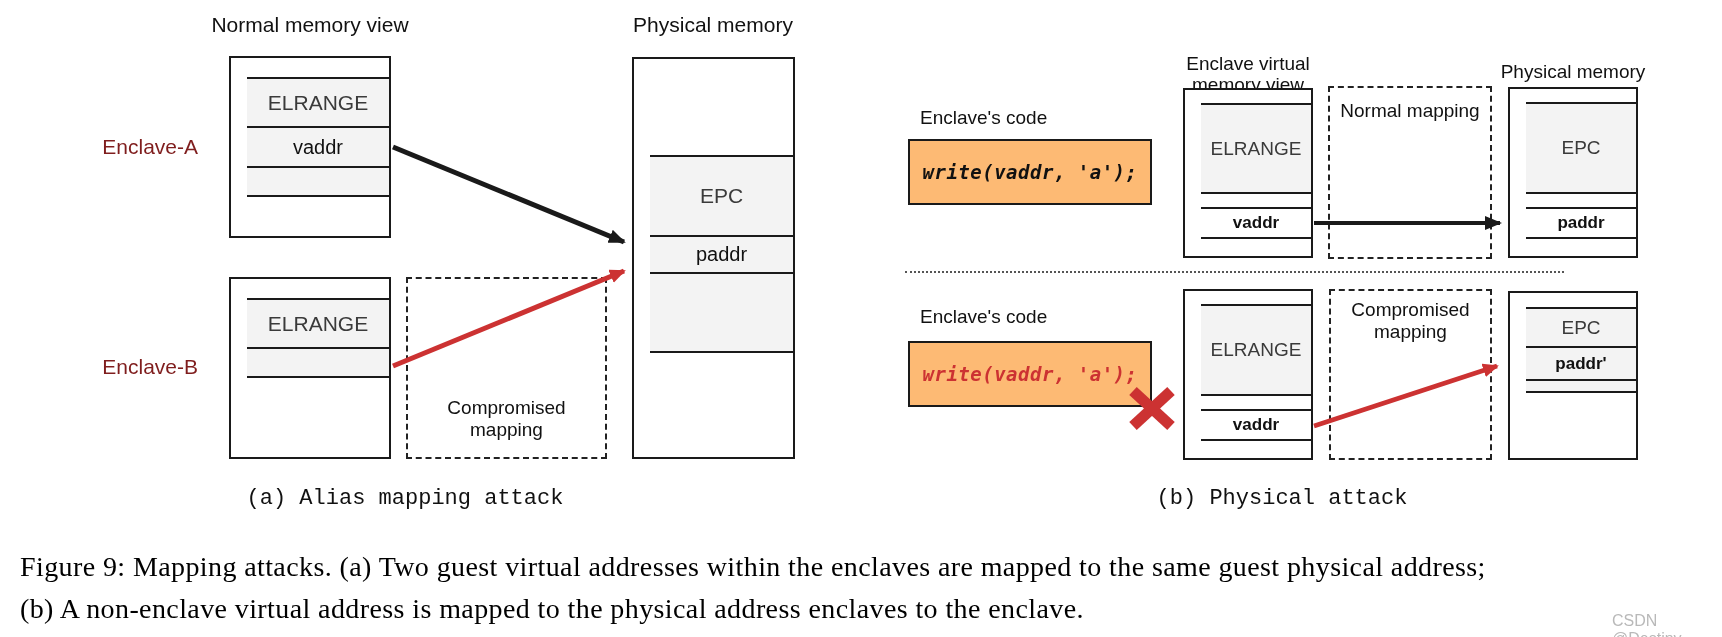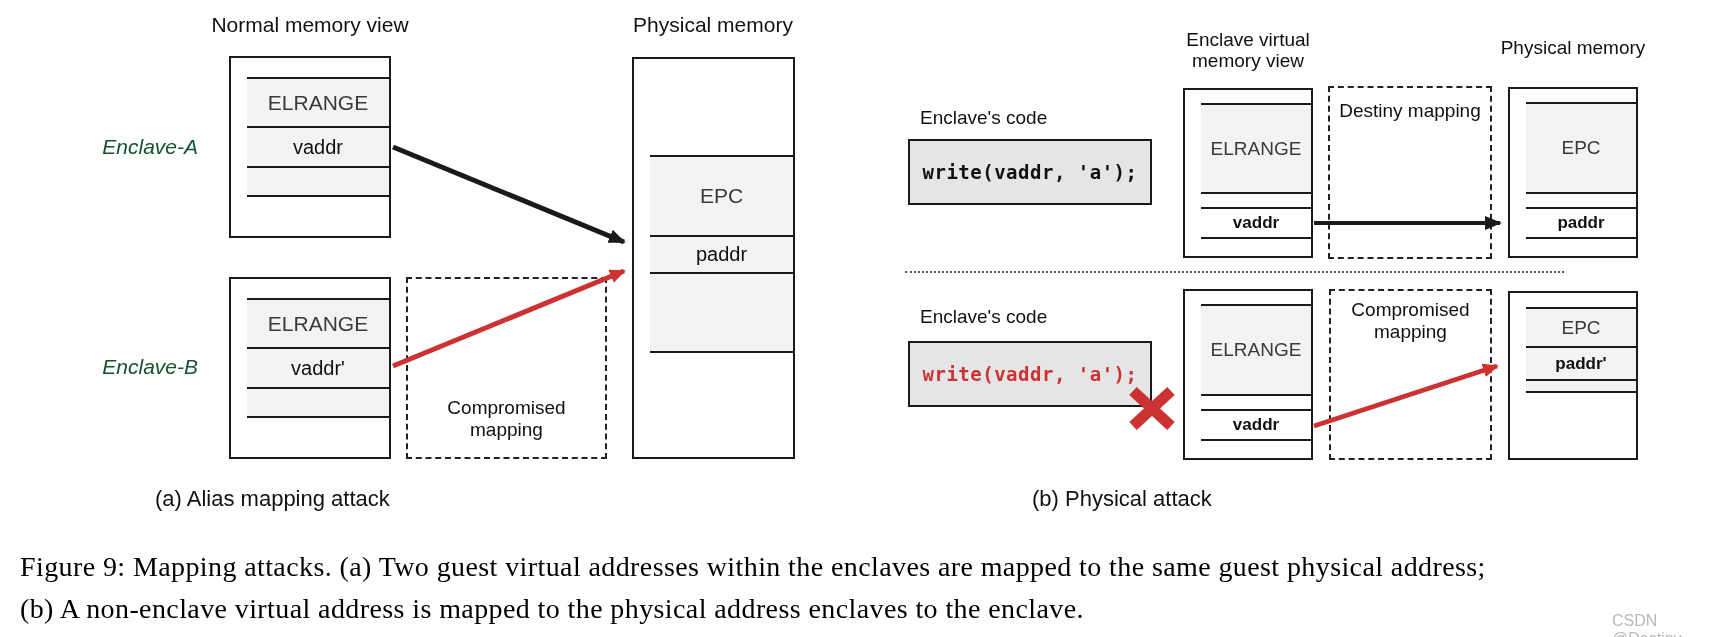--- a/index.html
+++ b/index.html
@@ -16,45 +16,46 @@
   
   .mbox{
     position:absolute;box-sizing:border-box;border:2px solid var(--line-black);
     background:#fff;display:flex;flex-direction:column;
   }
   .row{display:flex;align-items:center;justify-content:center;border-top:2px solid var(--line-black);margin-left:16px;}
   .row.first{border-top:none;}
   .gray{background:var(--row-gray);}
   
   .t-title{font-size:21px;color:#111;text-align:center;}
-  .t-title-sm{font-size:19px;color:#111;text-align:center;line-height:21px;}
-  .t-enclave{font-size:21px;color:#14532d;font-style:italic;}
+  .t-title-sm{font-size:19px;color:#111;text-align:center;line-height:21px;margin-top:24px;}
+  .t-enclave{font-size:21px;color:#7f1d1d;}
   .t-gray-lg{font-size:21px;color:#3a3a3a;}
   .t-black-md{font-size:20px;color:#111;}
   .t-gray-md{font-size:19px;color:#3a3a3a;}
   .t-bold-sm{font-size:17px;font-weight:bold;color:#111;}
   .t-map-label{font-size:19px;color:#111;text-align:center;line-height:22px;}
   
   .dashed{position:absolute;box-sizing:border-box;border:2px dashed #222;background:transparent;}
   
   .codebox{
     position:absolute;box-sizing:border-box;border:2px solid var(--line-black);
-    display:flex;align-items:center;justify-content:center;background:#e5e5e5;
+    display:flex;align-items:center;justify-content:center;background:#fdba74;font-style:italic;
   }
   .code-text{
     font-family:"DejaVu Sans Mono","Liberation Mono",monospace;
     font-weight:bold;font-size:19px;letter-spacing:0.5px;color:#111;white-space:pre;
   }
   .code-red{color:var(--accent-red);}
   .code-label{font-size:19px;color:#111;}
   
   .dotted-sep{position:absolute;border-top:2px dotted #555;}
   
   .panel-caption{
-    position:absolute;font-family:Liberation Sans, sans-serif;font-size:22px;color:#111;
+    position:absolute;font-family:Liberation Mono, monospace;font-size:22px;color:#111;
+    text-align:center;
   }
   .fig-caption{
     position:absolute;font-family:"Liberation Serif",serif;font-size:28px;color:#000;
     letter-spacing:0.4px;white-space:nowrap;
   }
   .watermark{position:absolute;font-size:16px;color:#b9b9b9;}
   
   #overlay{position:absolute;left:0;top:0;pointer-events:none;}
   .st-black{stroke:var(--line-black);stroke-width:5;fill:none;}
   .st-black-thin{stroke:var(--line-black);stroke-width:4;fill:none;}
@@ -85,23 +86,20 @@
     </div>
   <div class="row gray" style="height:27px;"></div>
   <div class="row" style="height:39px;"></div>
 </div>
 
 <div class="mbox" style="left:229px;top:277px;width:162px;height:182px;">
   <div class="row first" style="height:19px;"></div>
   <div class="row gray" style="height:47px;">
       <span class="t-gray-lg">ELRANGE</span>
     </div>
-  <div class="row gray" style="height:38px;">
-      <span class="t-black-md">vaddr'</span>
-    </div>
   <div class="row gray" style="height:27px;"></div>
   <div class="row" style="height:39px;"></div>
 </div>
 
 <div class="dashed" style="left:406px;top:277px;width:201px;height:182px;">
   <div class="abs t-map-label" style="left:0;right:0;bottom:16px;">
     <span style="display:inline-block;width:150px;">Compromised mapping</span>
   </div>
 </div>
 
@@ -133,21 +131,21 @@
       <span class="t-gray-md">ELRANGE</span>
     </div>
   <div class="row" style="height:13px;"></div>
   <div class="row" style="height:28px;">
       <span class="t-bold-sm">vaddr</span>
     </div>
   <div class="row" style="height:17px;"></div>
 </div>
 
 <div class="dashed" style="left:1328px;top:86px;width:164px;height:173px;">
-  <div class="abs t-map-label" style="left:0;right:0;top:12px;">Destiny mapping</div>
+  <div class="abs t-map-label" style="left:0;right:0;top:12px;">Normal mapping</div>
 </div>
 
 <div class="abs t-title-sm" style="left:1493px;top:37px;width:160px;">Physical memory</div>
 
 <div class="mbox" style="left:1508px;top:87px;width:130px;height:171px;">
   <div class="row first" style="height:13px;"></div>
   <div class="row gray" style="height:88px;">
       <span class="t-gray-md">EPC</span>
     </div>
   <div class="row" style="height:13px;"></div>

